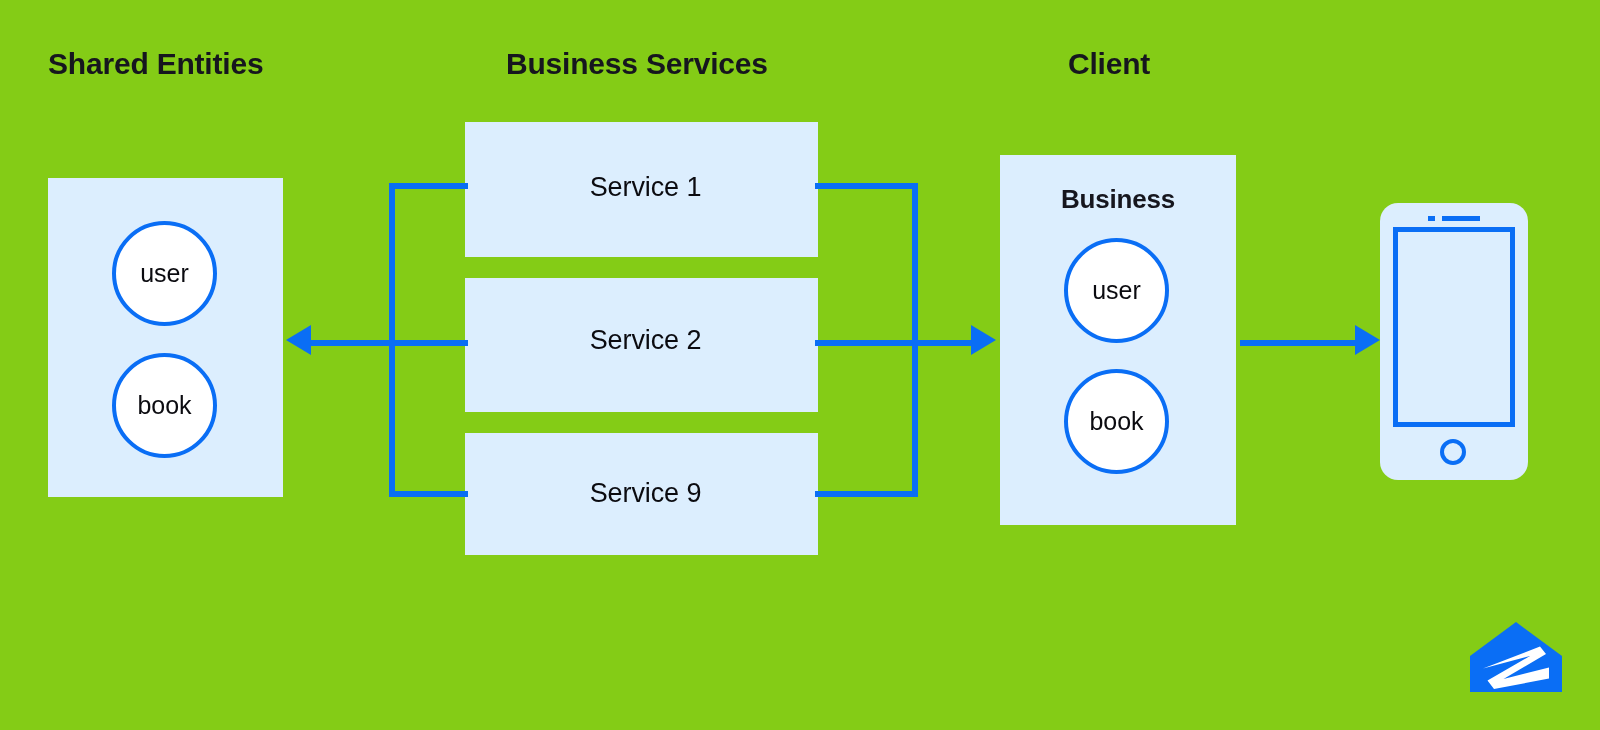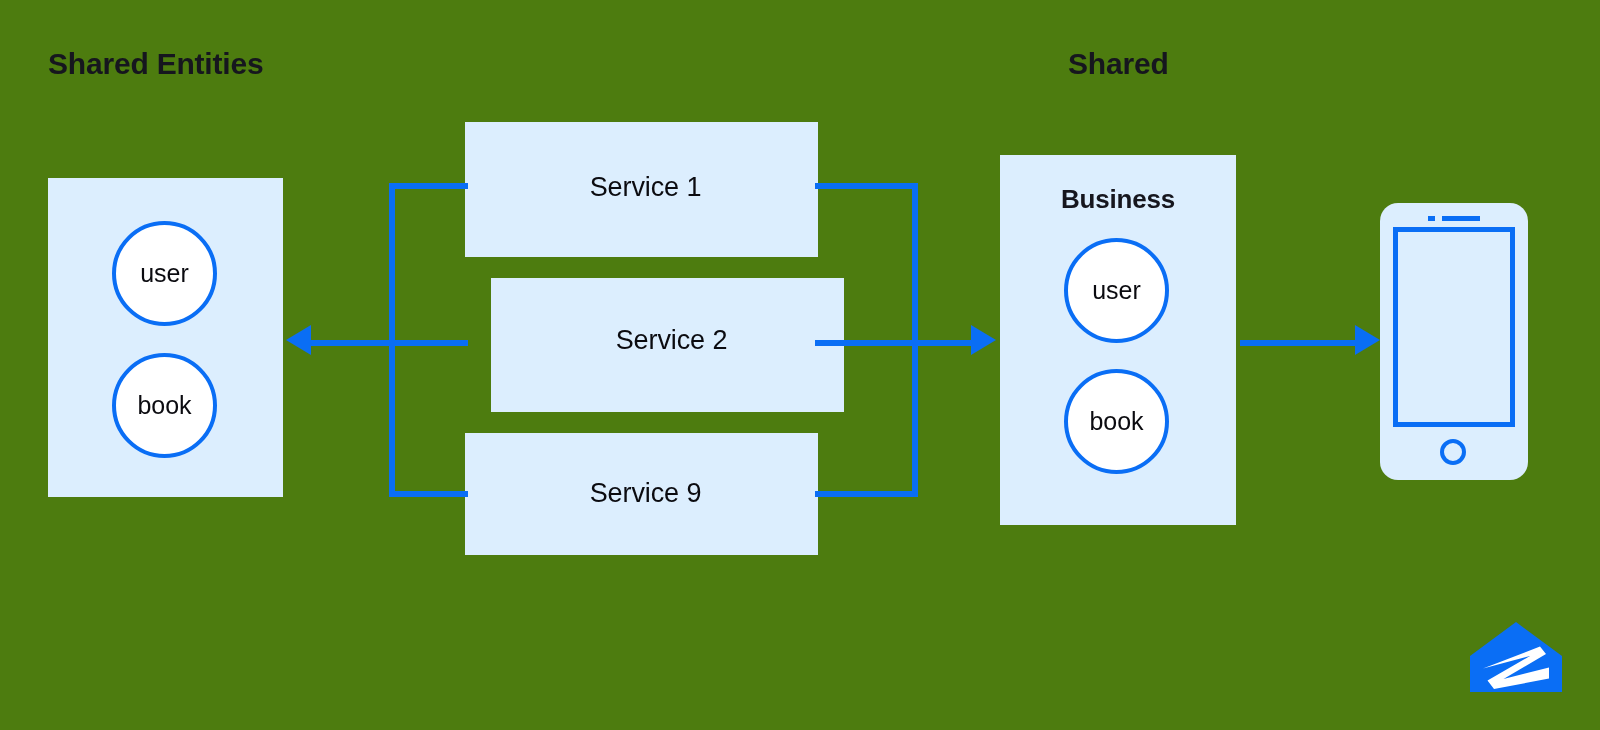--- a/index.html
+++ b/index.html
@@ -9,21 +9,21 @@
     background: #ffffff;
   }
   body {
     font-family: "Liberation Sans", sans-serif;
     -webkit-font-smoothing: antialiased;
   }
   #canvas {
     position: relative;
     width: 1600px;
     height: 730px;
-    background: #4d7c0f;
+    background: #84cc16;
     overflow: hidden;
   }
 
   
   .col-heading {
     position: absolute;
     font-size: 30px;
     font-weight: 700;
     letter-spacing: -0.2px;
     color: #16161E;
@@ -92,21 +92,21 @@
     position: absolute;
     left: 4px;
     width: 100%;
     text-align: center;
     font-size: 27px;
     font-weight: 400;
     color: #0B0B10;
     letter-spacing: -0.1px;
   }
   #service-box-1 { top: 122px;  height: 135px; }
-  #service-box-2 { top: 278px;  height: 134px; margin-left: 26px; }
+  #service-box-2 { top: 278px;  height: 134px; }
   #service-box-3 { top: 433px;  height: 122px; }
   #service-box-1 .service-label { top: 50px; }
   #service-box-2 .service-label { top: 47px; }
   #service-box-3 .service-label { top: 45px; }
 
   
   .hline {
     position: absolute;
     height: 6px;
     background: #0A6EF5;
@@ -206,22 +206,23 @@
     height: 70px;
   }
 </style>
 </head>
 <body>
 
 <div id="canvas">
 
   <div class="col-heading" id="heading-shared-entities">Shared Entities</div>
 
-
-  <div class="col-heading" id="heading-client">Shared</div>
+  <div class="col-heading" id="heading-business-services">Business Services</div>
+
+  <div class="col-heading" id="heading-client">Client</div>
 
   <div class="panel" id="shared-entities-panel"></div>
 
   <div class="entity-circle" id="shared-circle-user">user</div>
 
   <div class="entity-circle" id="shared-circle-book">book</div>
 
   <div class="service-box" id="service-box-1">
     <div class="service-label">Service 1</div>
   </div>

